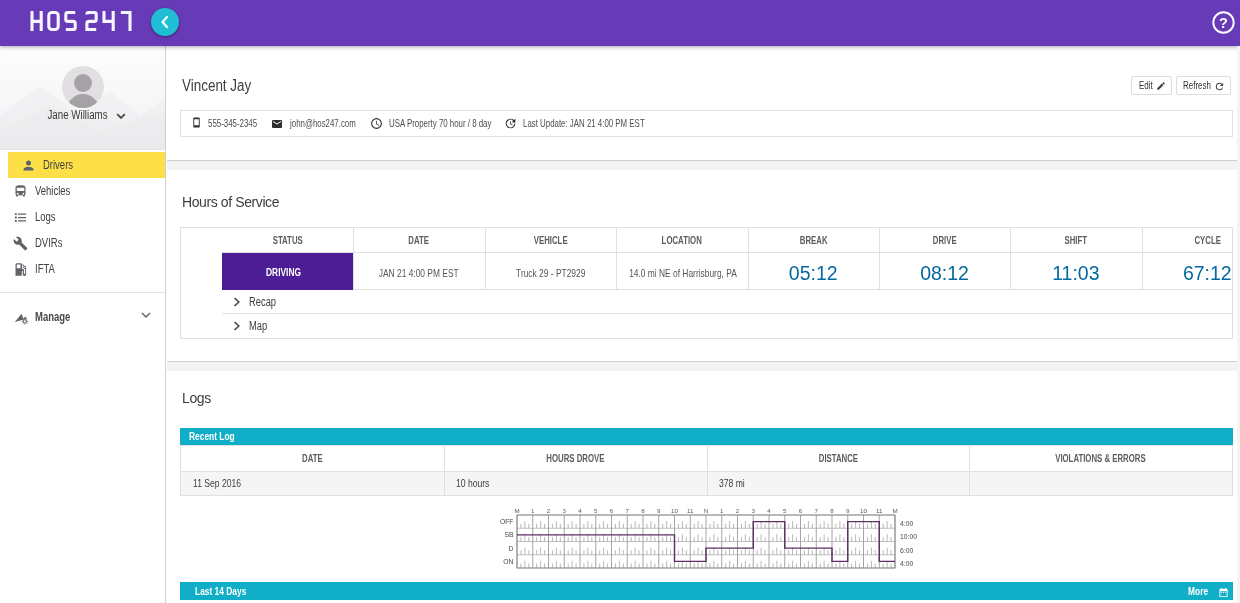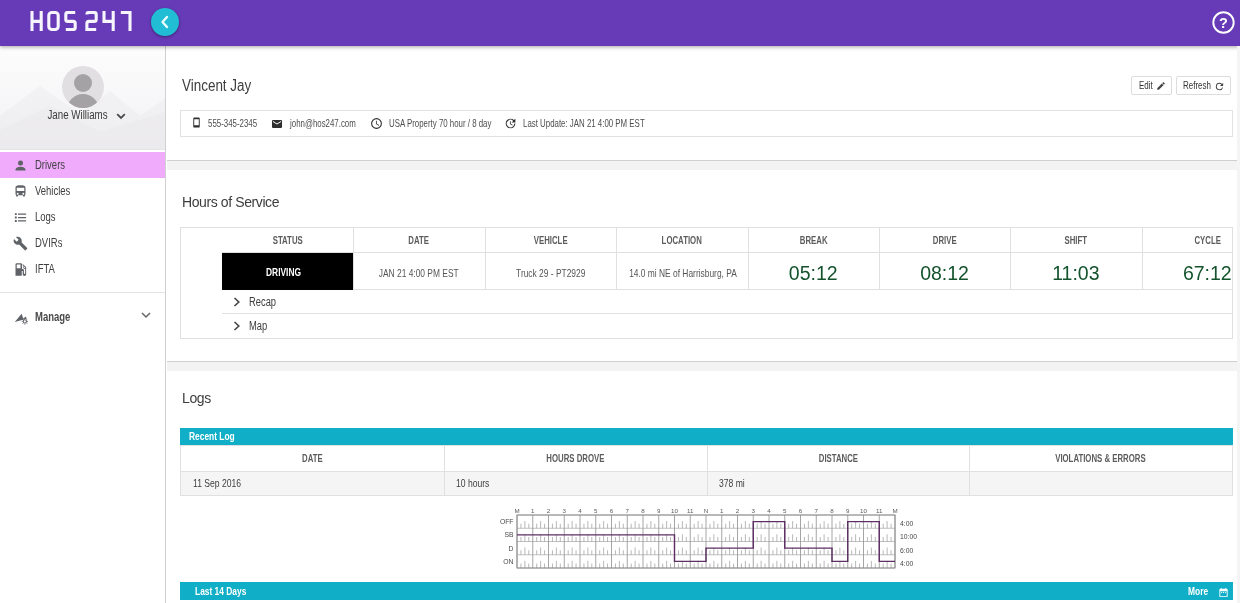--- a/index.html
+++ b/index.html
@@ -15,21 +15,21 @@
 #profile .mnt { position:absolute; left:0; top:0; }
 #avatar { position:absolute; left:62px; top:20px; width:42px; height:42px; border-radius:50%; background:#e2dfe3; overflow:hidden; }
 #avatar .head { position:absolute; left:12px; top:8px; width:18px; height:18px; border-radius:50%; background:#a5a2a6; }
 #avatar .body { position:absolute; left:5px; top:28px; width:32px; height:20px; border-radius:50% 50% 0 0/ 80% 80% 0 0; background:#a5a2a6; }
 #pname { position:absolute; left:0; top:62px; width:100%; text-align:center; font-size:12.5px; color:#3a3a3a; }
 #pname .cx { transform-origin:50% 50%; }
 #pname svg { vertical-align:-1px; margin-left:-1px; }
 #menu { padding-top:2px; }
 .mitem { position:relative; height:26px; line-height:26px; font-size:13px; color:#404040; padding-left:35px; }
 .mitem .t { display:inline-block; transform:scaleX(.73); transform-origin:0 50%; }
-.mitem.sel { background:#f0abfc; }
+.mitem.sel { background:#fde047;margin-left:8px; }
 .mitem svg { position:absolute; left:13px; top:5.5px; }
 #mdivider { border-top:1px solid #e4e4e4; margin-top:10px; margin-bottom:11px; }
 .mitem .chev { position:absolute; left:auto; right:14px; top:8px; }
 #main { position:absolute; left:167px; top:46px; width:1073px; height:557px; background:#fff; }
 .gap { position:absolute; left:0; width:1073px; background:#f3f3f3; border-top:1px solid #cfcfcf; }
 .sectitle { position:absolute; font-size:14px; color:#3d3d3d; letter-spacing:-.4px; }
 #s1title { left:15px; top:31px; font-size:16px; letter-spacing:0; }
 #s1title .cx { transform:scaleX(.84); }
 .btn { position:absolute; top:30px; height:19px; border:1px solid #ddd; border-radius:2px; background:#fff; font-size:10px; color:#333; line-height:17px; }
 .btn .cx { transform:scaleX(.8); }
@@ -44,22 +44,22 @@
 .tbl { position:absolute; left:13px; width:1053px; border:1px solid #e0e0e0; }
 .trow { position:relative; border-bottom:1px solid #e0e0e0; }
 .trow:last-child { border-bottom:none; }
 .hcell { position:absolute; top:0; height:100%; font-size:10px; font-weight:bold; color:#5c5c5c; text-align:center; transform:scaleX(.78); }
 .vline { position:absolute; top:0; height:100%; width:1px; background:#e0e0e0; }
 
 #hos-table { top:57px;padding-left:41px; }
 #hos-head { height:25px; line-height:25px; }
 #hos-data { height:37px; }
 #hos-data .cell { position:absolute; top:0; height:100%; line-height:41px; font-size:10.5px; color:#555; text-align:center; white-space:nowrap; transform:scaleX(.8); }
-#hos-data .big { font-size:19.5px; color:#14532d; transform:none; }
-#driving { position:absolute; left:0; top:0; width:131px; height:37px; background:#000000; color:#fff; font-size:10.5px; font-weight:bold; text-align:center; line-height:38px; }
+#hos-data .big { font-size:19.5px; color:#0369a1; transform:none; }
+#driving { position:absolute; left:0; top:0; width:131px; height:37px; background:#4c1d95; color:#fff; font-size:10.5px; font-weight:bold; text-align:center; line-height:38px; }
 #driving .cx { transform:scaleX(.8); }
 .exprow { height:24px; line-height:24px; font-size:12px; color:#3d3d3d; padding-left:11px; }
 .exprow .ar { vertical-align:-1px; }
 .exprow .t { display:inline-block; transform:scaleX(.78); transform-origin:0 50%; margin-left:9px; }
 
 .cyan { position:absolute; left:13px; width:1053px; background:#10afc7; color:#fff; font-size:10.5px; font-weight:bold; }
 .cyan .cx { transform:scaleX(.8); }
 #recentlog { top:57px; height:17px; line-height:17px; padding-left:9px; }
 #logtable { top:74px; }
 #log-head { height:26px; line-height:26px; }

